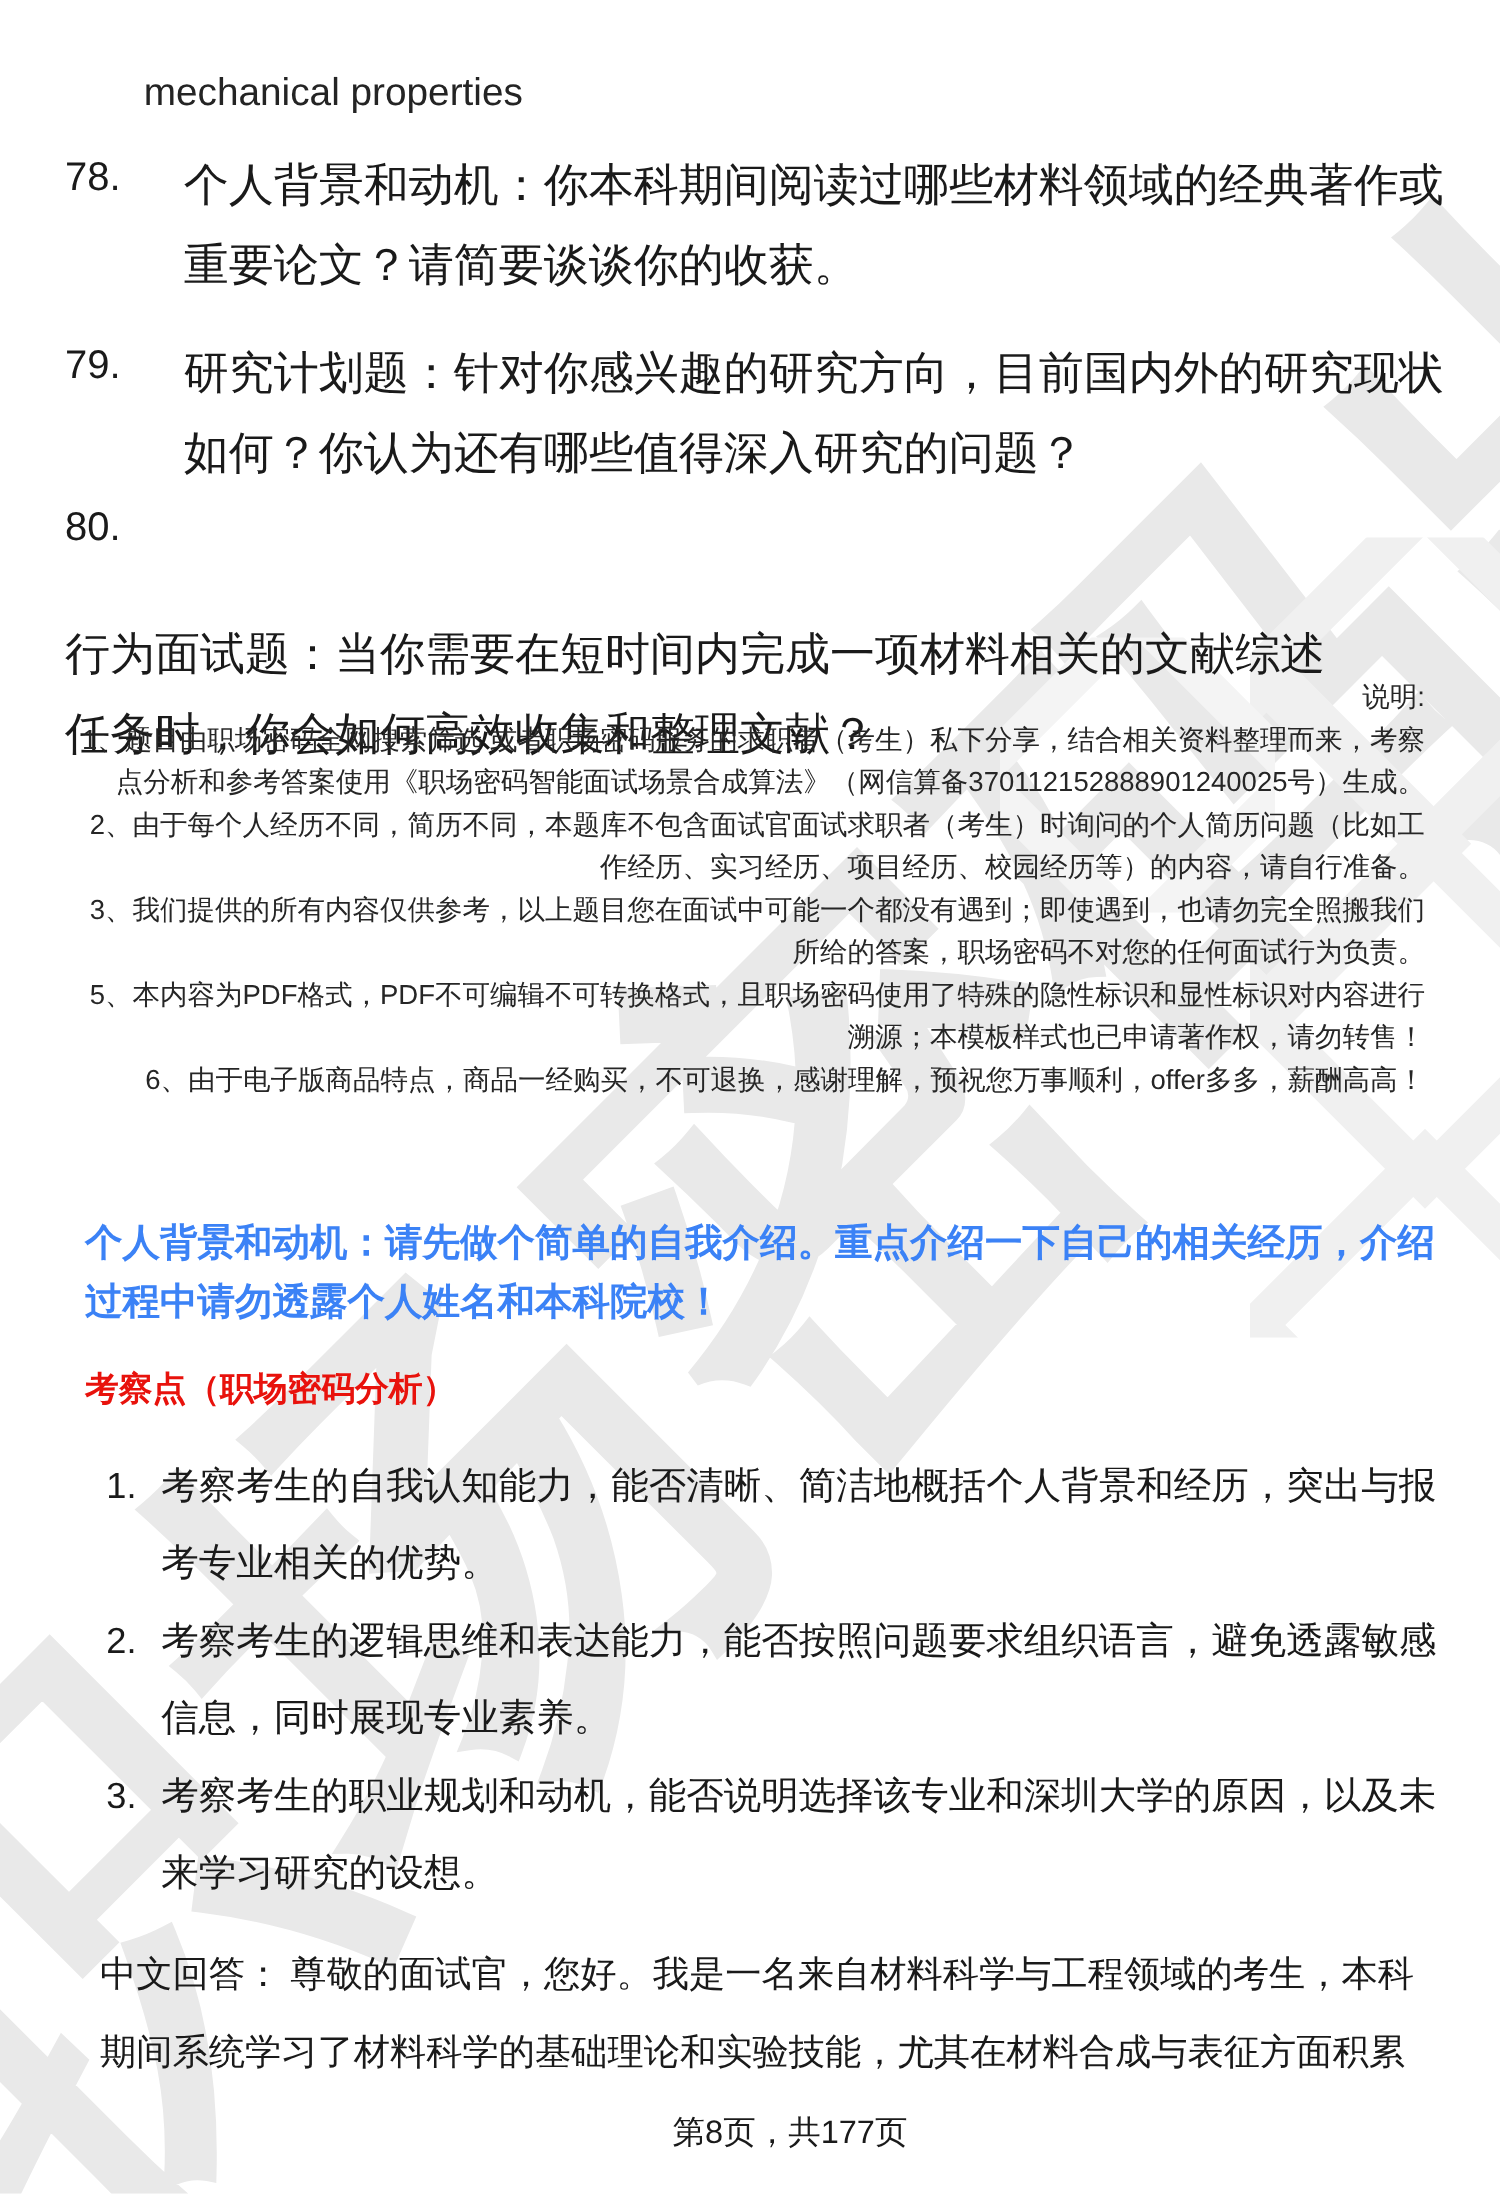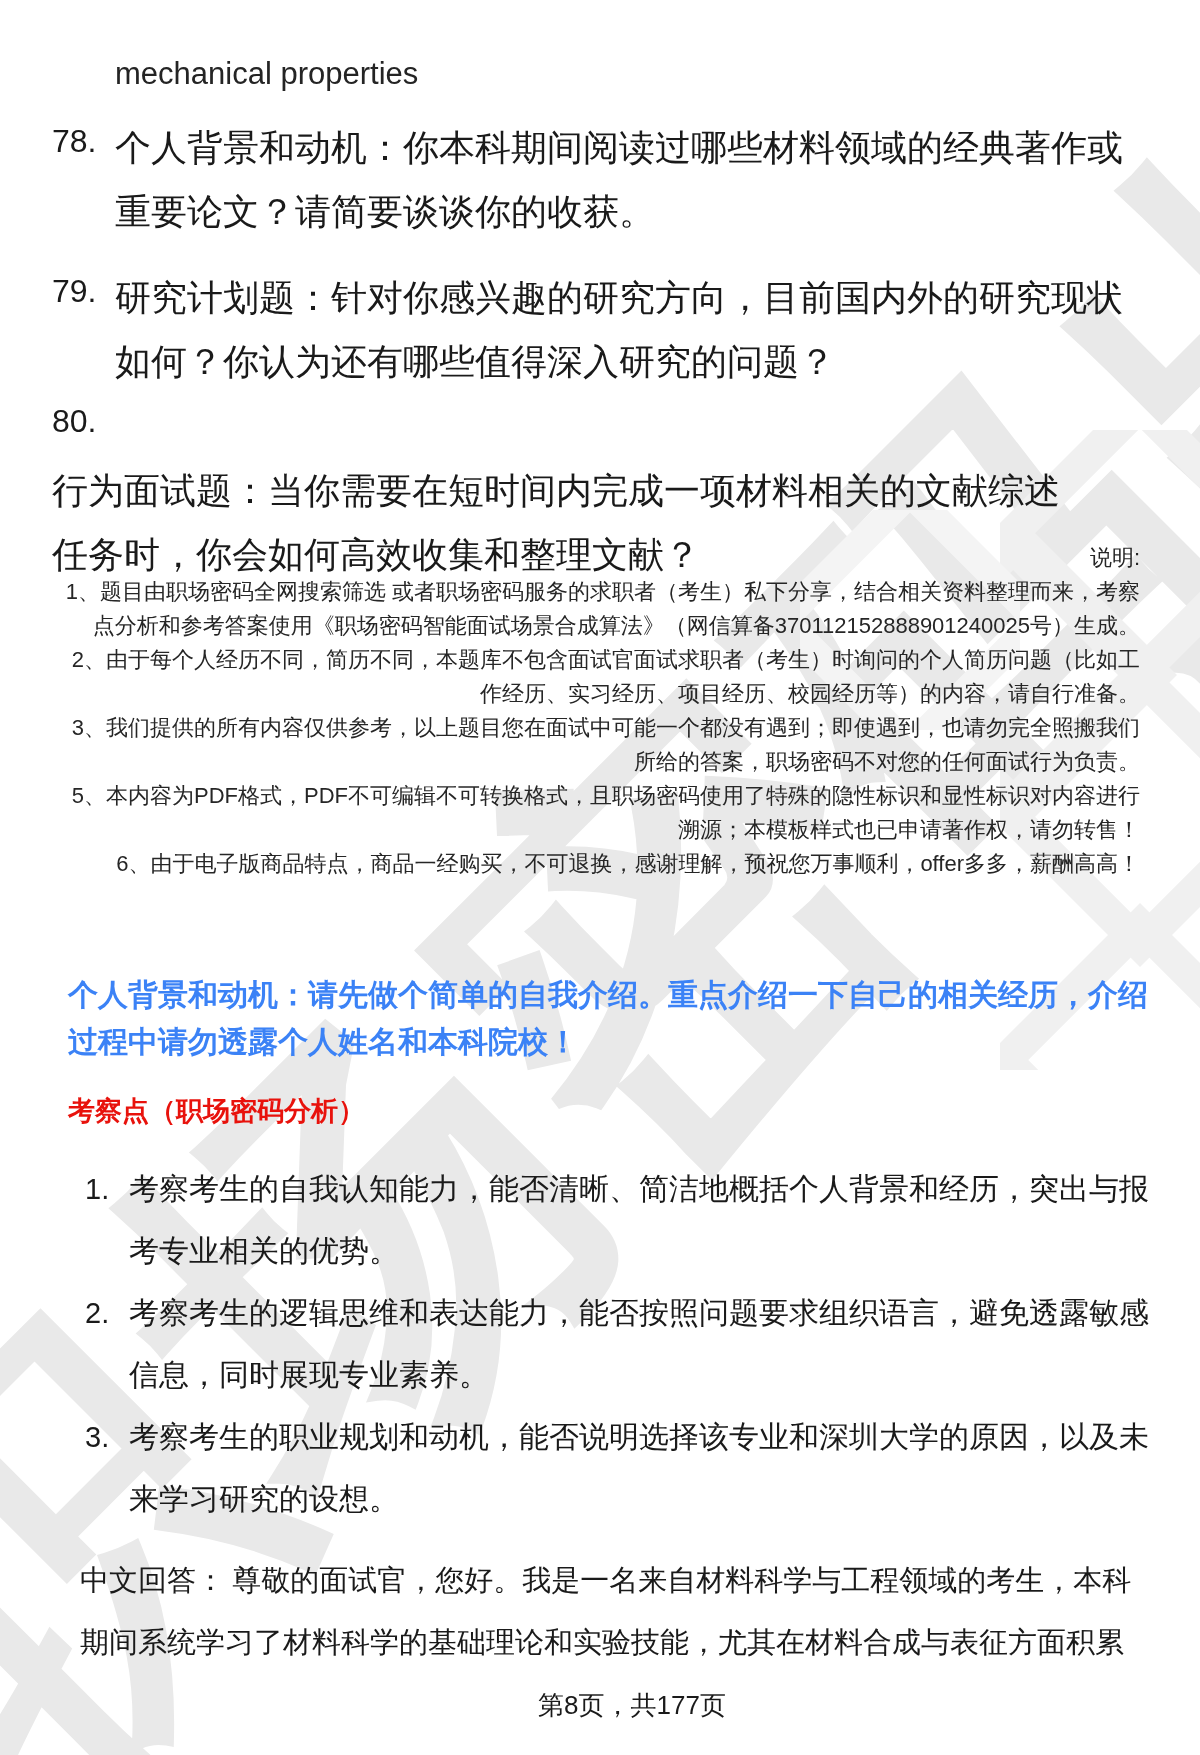--- a/index.html
+++ b/index.html
@@ -14,21 +14,21 @@
     font-size:430px;font-weight:700;letter-spacing:12px;
     color:#e9e9e9;white-space:nowrap;line-height:1;
   }
   .wm-diamonds{position:absolute;left:1000px;top:430px;}
   .wm-diamond-faint{position:absolute;left:800px;top:510px;}
 
   
   .content{position:absolute;inset:0;z-index:1;}
   .hf{position:absolute;left:115px;top:56px;font-size:31px;color:#242424;}
 
-  .q-row{position:absolute;left:52px;width:1090px;display:flex;color:#1a1a1a;}
+  .q-row{position:absolute;left:52px;width:1090px;display:flex;color:#1a1a1a;gap:32px;}
   .q-row .num{width:63px;flex:0 0 63px;font-size:32px;line-height:50px;}
   .q-row .txt{flex:0 0 auto;width:1022px;font-size:36px;line-height:64px;}
   .q78{top:116px;} .q79{top:266px;} .q80{top:396px;flex-direction:column;}
 
   .notes{position:absolute;left:62px;top:541px;width:1078px;color:#262626;text-align:right;}
   .notes p{margin:0;font-size:22px;line-height:34px;}
 
   .highlight{
     position:absolute;left:68px;top:971px;width:1085px;
     font-size:30px;line-height:47px;font-weight:700;color:#3b82f6;margin:0;

